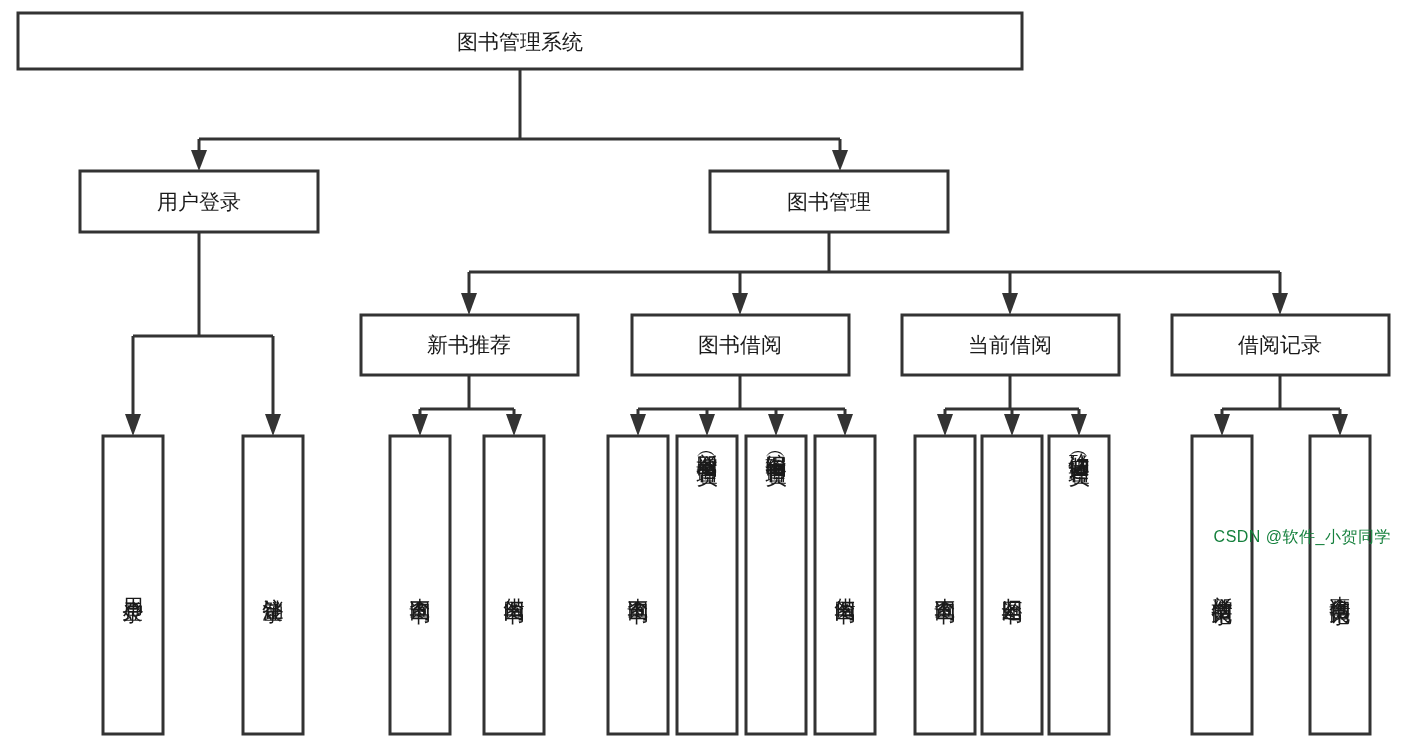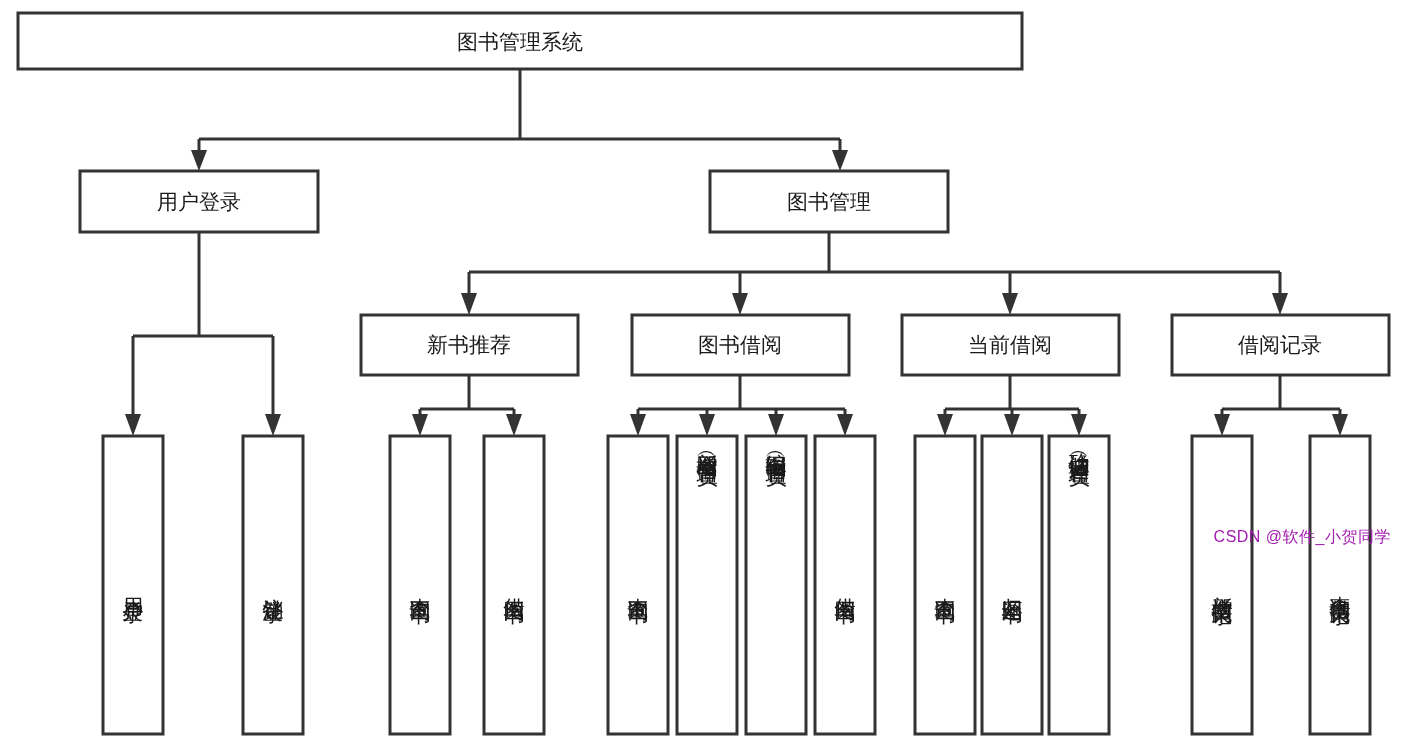--- a/index.html
+++ b/index.html
@@ -62,21 +62,21 @@
     color: #1a1a1a;
     letter-spacing: 2px;
     white-space: nowrap;
   }
   .watermark {
     position: absolute;
     right: 14px;
     bottom: 6px;
     font-family: "Liberation Sans", "DejaVu Sans", sans-serif;
     font-size: 16px;
-    color: #a21caf;
+    color: #15803d;
     letter-spacing: 0.5px;
     white-space: nowrap;
   }
 </style>
 </head>
 <body>
 
 <div id="diagram-root">
 
   <svg class="diagram-canvas" viewBox="0 0 1405 747">

